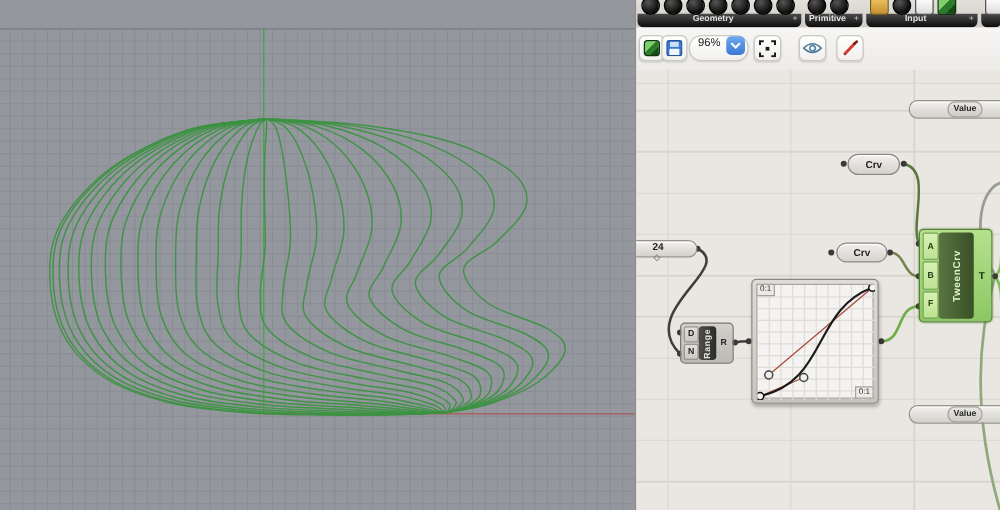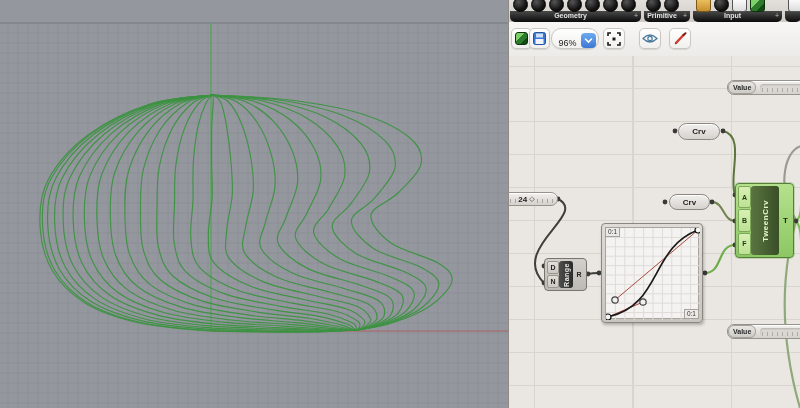--- a/index.html
+++ b/index.html
@@ -18,30 +18,30 @@
   .tabbar .tplus{position:absolute;right:3px;top:1px;font-size:7px;color:#bdbdbd;}
   .iconrow{position:absolute;top:-3px;display:flex;gap:3px;}
   .ic{width:15px;height:15px;box-sizing:border-box;}
   .ic-round{border-radius:50%;background:radial-gradient(circle at 35% 30%,#555 0%,#111 65%);border:1px solid #000;}
   .ic-yellow{border-radius:3px;background:linear-gradient(#f0c767,#c78f2e);border:1px solid #7a5a14;}
   .ic-panel{border-radius:3px;background:linear-gradient(#fff,#dcdcdc);border:1px solid #555;}
   .ic-green{border-radius:3px;background:linear-gradient(135deg,#7ed06a 0 40%,#2d7a2d 40% 70%,#134a13 70%);border:1px solid #0c330c;}
 
   .gh-toolbar{position:absolute;left:0;top:22px;right:0;height:34px;background:linear-gradient(#f7f6f4,#ecebe8);border-bottom:1px solid #c6c4bf;}
   .tbtn{position:absolute;top:6px;height:21px;border:1px solid #c9c7c2;border-radius:5px;background:linear-gradient(#ffffff,#f1f0ee);box-shadow:0 1px 1px rgba(0,0,0,.10);display:flex;align-items:center;justify-content:center;padding:0;cursor:pointer;}
-  .zoom-ctl{position:absolute;left:42px;top:6px;width:48px;height:21px;border:1px solid #c9c7c2;border-radius:10px;background:linear-gradient(#ffffff,#f1f0ee);display:flex;align-items:flex-end;padding:0 2px;box-sizing:border-box;box-shadow:0 1px 1px rgba(0,0,0,.10);}
+  .zoom-ctl{position:absolute;left:42px;top:6px;width:48px;height:21px;border:1px solid #c9c7c2;border-radius:10px;background:linear-gradient(#ffffff,#f1f0ee);display:flex;align-items:flex-start;padding:0 2px;box-sizing:border-box;box-shadow:0 1px 1px rgba(0,0,0,.10);}
   .zoom-ctl .zval{flex:1;text-align:center;font-size:9px;color:#222;}
   .zoom-dd{width:15px;height:15px;border:none;border-radius:4px;background:linear-gradient(#6fa9ef,#3b78d4);display:flex;align-items:center;justify-content:center;padding:0;cursor:pointer;}
 
   
   .gh-canvas{position:absolute;left:0;top:56px;width:291px;height:352px;overflow:hidden;background-color:#eae7e2;background-image:repeating-linear-gradient(90deg,#d8d5ce 0 1px,transparent 1px 98.5px),repeating-linear-gradient(0deg,#d8d5ce 0 1px,transparent 1px 33px);background-position:25px 0,0 11px;}
   #wires{position:absolute;inset:0;z-index:1;}
   .comp{position:absolute;z-index:2;box-sizing:border-box;}
 
-  .capsule{border:1px solid #96938d;border-radius:7px;background:linear-gradient(#f2f0ed,#d4d1cc);box-shadow:inset 0 1px 0 #fff;display:flex;align-items:center;}
+  .capsule{border:1px solid #96938d;border-radius:7px;background:linear-gradient(#f2f0ed,#d4d1cc);box-shadow:inset 0 1px 0 #fff;display:flex;align-items:center;flex-direction:column;}
   .grabber{height:100%;box-sizing:border-box;display:flex;align-items:center;padding:0 4px;border:1px solid #a3a09a;border-radius:6px;background:linear-gradient(#e9e7e3,#cecbc6);font-size:7px;font-weight:bold;color:#2a2a2a;}
   .track{flex:1;height:8px;margin:0 4px;border-radius:3px;background-color:#dbd8d3;box-shadow:inset 0 1px 2px rgba(0,0,0,.18);background-image:repeating-linear-gradient(90deg,#aeaba5 0 1px,transparent 1px 5px);background-size:100% 4px;background-position:2px 100%;background-repeat:no-repeat;}
   .ticks{flex:1;height:8px;background-image:repeating-linear-gradient(90deg,#a9a6a0 0 1px,transparent 1px 5px);background-size:100% 4px;background-position:0 100%;background-repeat:no-repeat;}
   .sl-val{font-size:8px;font-weight:bold;color:#1d1d1d;padding:0 2px;}
   .sl-grip{font-size:7px;color:#444;padding-right:2px;}
 
   .param{border:1px solid #8b8884;border-radius:9px;background:linear-gradient(#f1efec,#d6d3ce);box-shadow:inset 0 1px 0 #fff;display:flex;align-items:center;justify-content:center;font-size:8px;font-weight:bold;color:#222;}
 
   .ncomp{border-radius:4px;display:flex;padding:2px;gap:1px;}
   .ncomp .col{display:flex;flex-direction:column;gap:1px;flex:none;}

